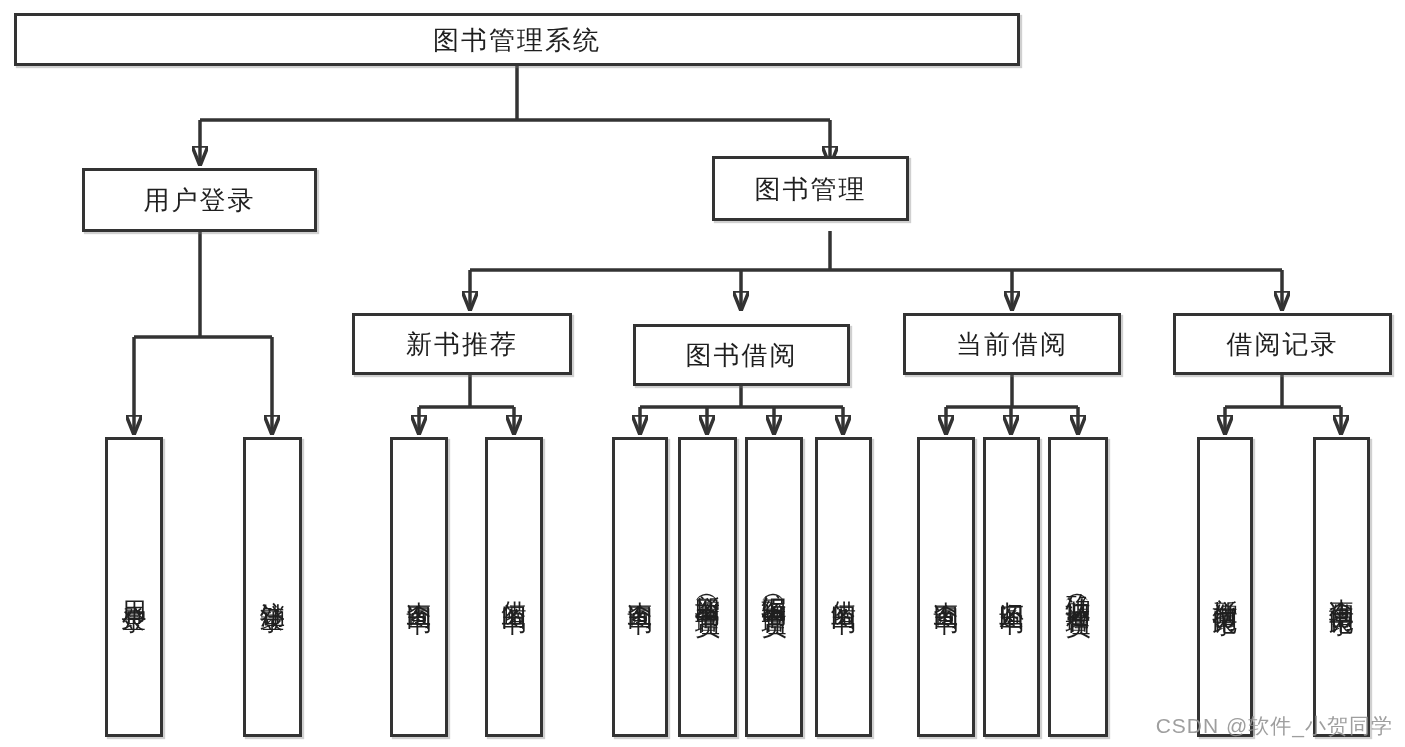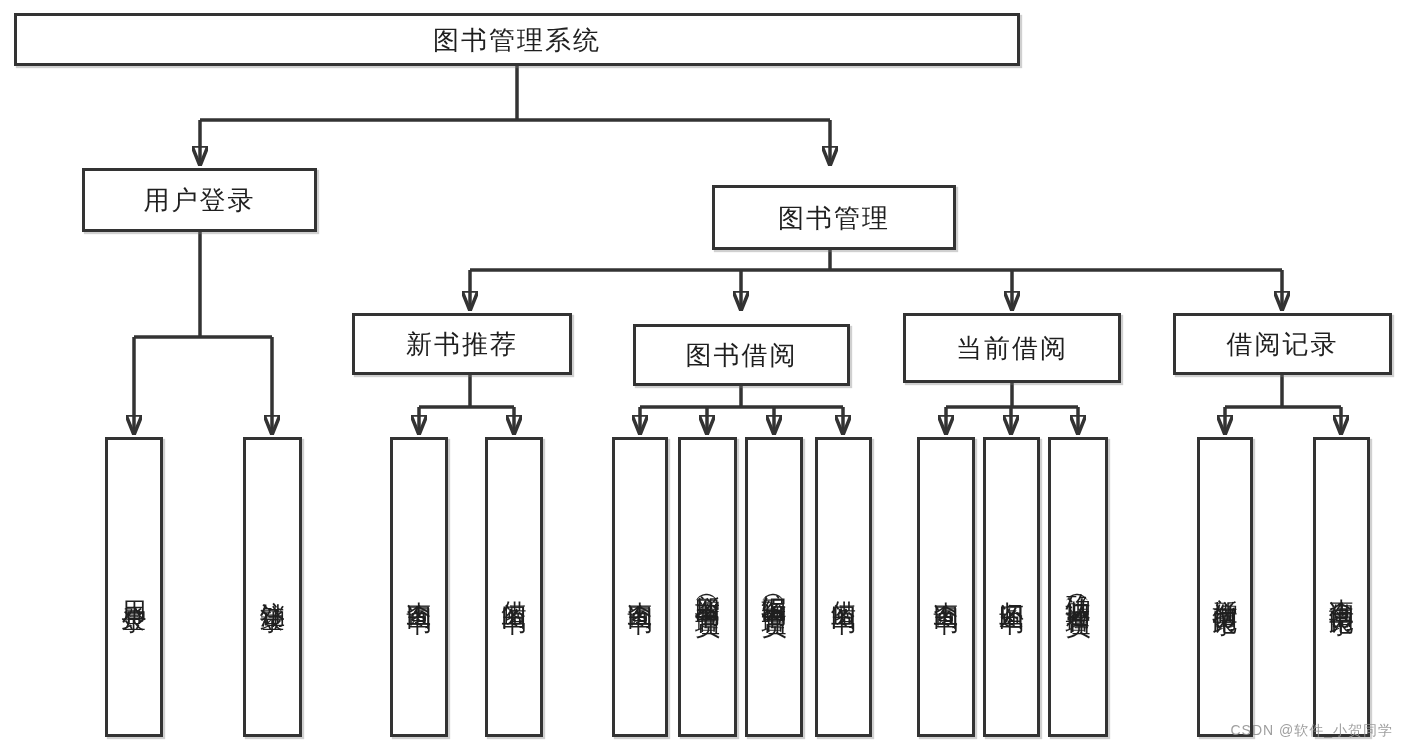--- a/index.html
+++ b/index.html
@@ -46,44 +46,44 @@
     font-size: 25px;
     letter-spacing: 3px;
     line-height: 1;
     writing-mode: vertical-rl;
     text-orientation: mixed;
     padding: 6px 0;
   }
   
   .n-root        { left: 14px;   top: 13px;  width: 1006px; height: 53px; }
   .n-login       { left: 82px;   top: 168px; width: 235px;  height: 64px; }
-  .n-bookmgmt    { left: 712px;  top: 185px; width: 244px;  height: 65px; }
+  .n-bookmgmt    { left: 712px;  top: 156px; width: 197px;  height: 65px; }
   .n-newrec      { left: 352px;  top: 313px; width: 220px;  height: 62px; }
   .n-borrow      { left: 633px;  top: 324px; width: 217px;  height: 62px; }
-  .n-current     { left: 903px;  top: 313px; width: 218px;  height: 70px; }
+  .n-current     { left: 903px;  top: 313px; width: 218px;  height: 62px; }
   .n-records     { left: 1173px; top: 313px; width: 219px;  height: 62px; }
   .leaf          { top: 437px; height: 300px; }
   .n-l-userlogin { left: 105px;  width: 58px; }
   .n-l-logout    { left: 243px;  width: 59px; }
   .n-l-query1    { left: 390px;  width: 58px; }
   .n-l-borrow1   { left: 485px;  width: 58px; }
   .n-l-query2    { left: 612px;  width: 56px; }
   .n-l-addbook   { left: 678px;  width: 59px; }
   .n-l-editbook  { left: 745px;  width: 58px; }
   .n-l-borrow2   { left: 815px;  width: 57px; }
   .n-l-query3    { left: 917px;  width: 58px; }
   .n-l-return    { left: 983px;  width: 57px; }
   .n-l-confirm   { left: 1048px; width: 60px; }
   .n-l-addrec    { left: 1197px; width: 56px; }
   .n-l-queryrec  { left: 1313px; width: 57px; }
   .watermark {
     position: absolute;
     right: 12px;
     bottom: 7px;
-    font-size: 14px;
+    font-size: 21px;
     color: rgba(148,148,148,0.9);
     letter-spacing: 1px;
     z-index: 5;
     white-space: nowrap;
   }
 </style>
 </head>
 <body>
 
 <div class="canvas">

